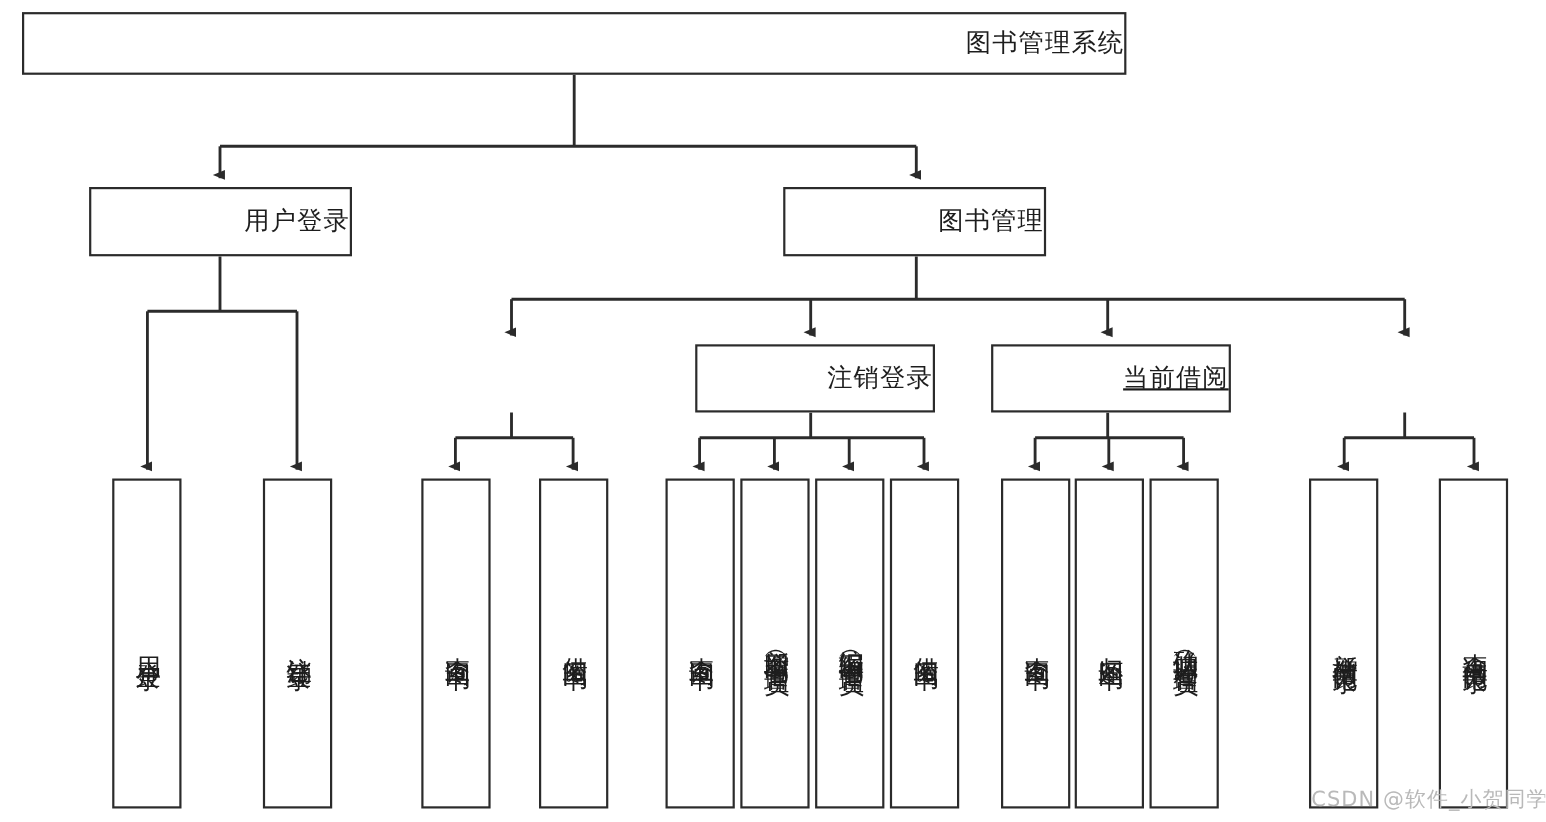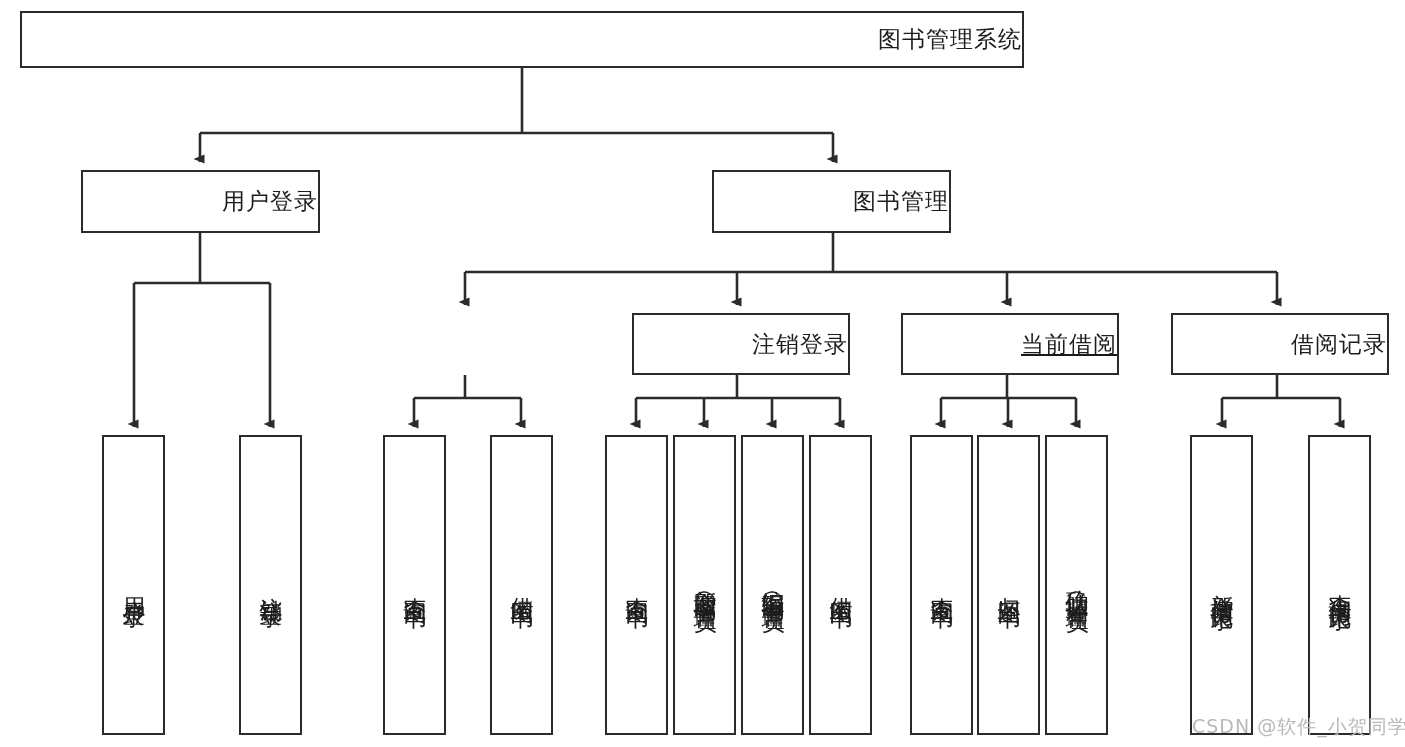--- a/index.html
+++ b/index.html
@@ -132,23 +132,20 @@
 
 
   <div class="node h" style="left:632px;top:313px;width:218px;height:62px;">
     <span class="lbl">注销登录</span>
   </div>
 
   <div class="node h" style="left:901px;top:313px;width:218px;height:62px;text-decoration:underline;">
     <span class="lbl">当前借阅</span>
   </div>
 
-  <div class="node h" style="left:1171px;top:313px;width:218px;height:62px;">
-    <span class="lbl">借阅记录</span>
-  </div>
 
   <div class="node v" style="left:102px;top:435px;width:63px;height:300px;">
     <span class="lbl">用户登录</span>
   </div>
 
   <div class="node v" style="left:239px;top:435px;width:63px;height:300px;">
     <span class="lbl">注销登录</span>
   </div>
 
   <div class="node v" style="left:383px;top:435px;width:63px;height:300px;">

